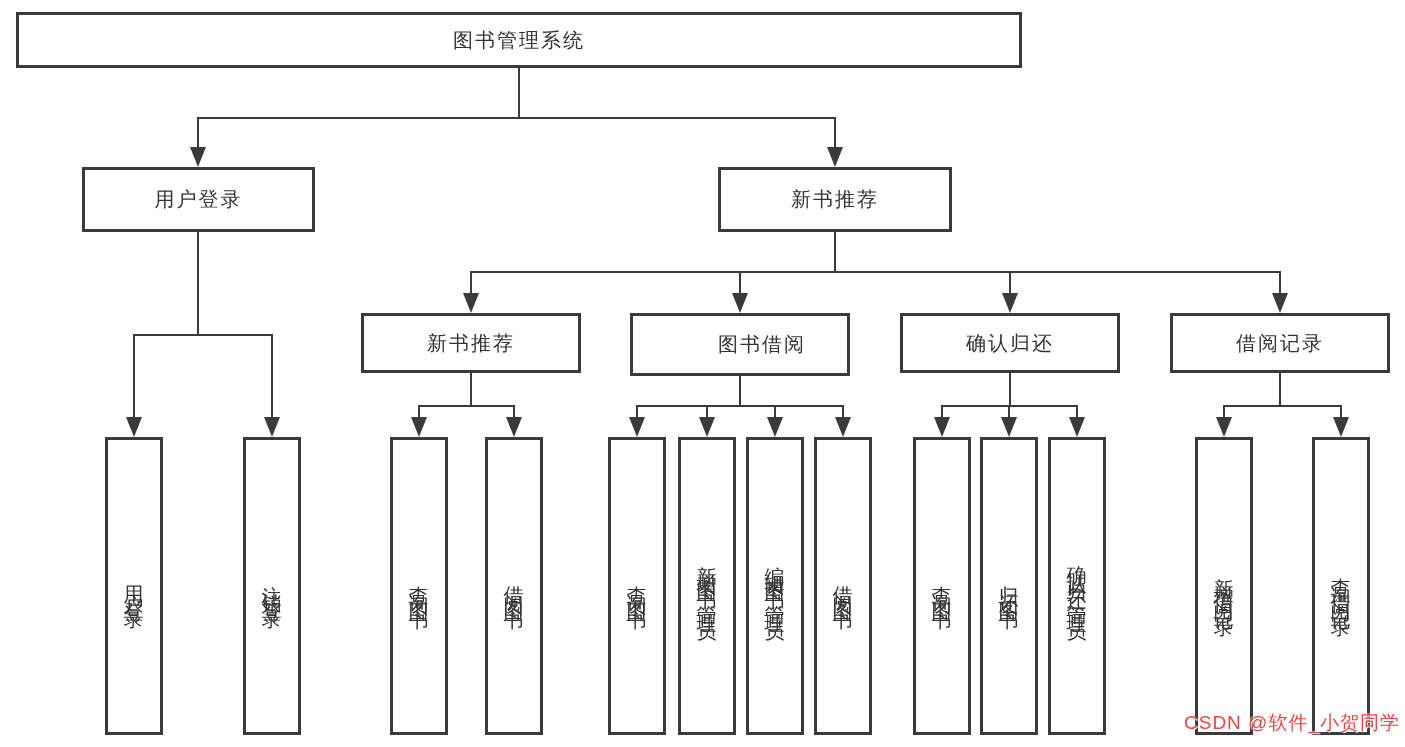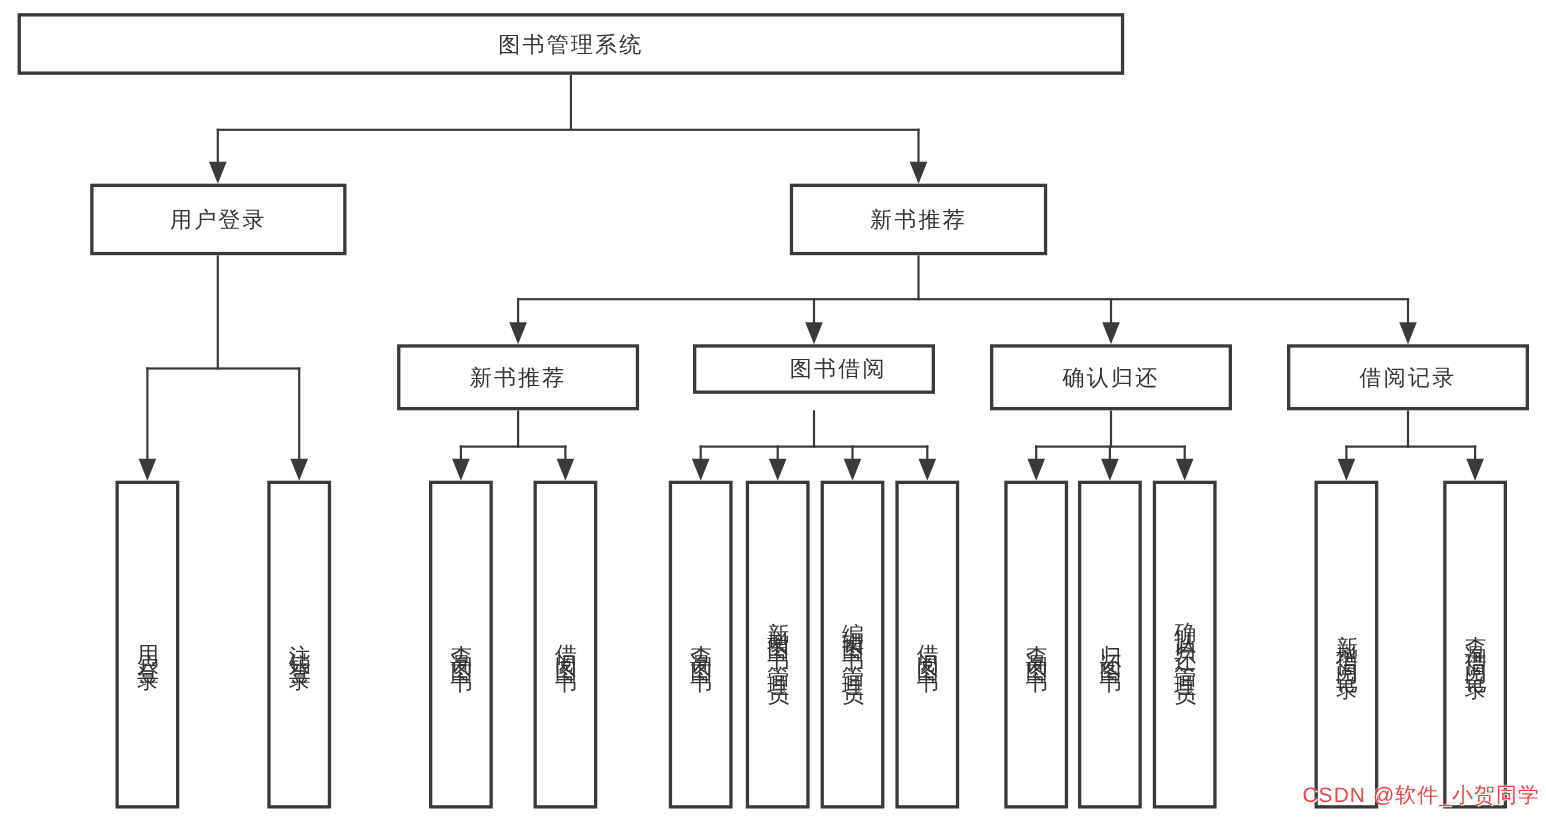--- a/index.html
+++ b/index.html
@@ -91,21 +91,21 @@
   <div class="vline" style="left:739px; top:271px; height:24px;"></div>
   <div class="arr" style="left:732px; top:293px;"></div>
   <div class="vline" style="left:1009px; top:271px; height:24px;"></div>
   <div class="arr" style="left:1002px; top:293px;"></div>
   <div class="vline" style="left:1279px; top:271px; height:24px;"></div>
   <div class="arr" style="left:1272px; top:293px;"></div>
 
   <div class="box" style="left:361px; top:313px; width:220px; height:60px;">
     <span>新书推荐</span>
   </div>
-  <div class="box" style="left:630px; top:313px; width:220px; height:45px;padding-left:44px;">
+  <div class="box" style="left:630px; top:313px; width:220px; height:63px;padding-left:44px;">
     <span>图书借阅</span>
   </div>
   <div class="box" style="left:900px; top:313px; width:220px; height:60px;">
     <span>确认归还</span>
   </div>
   <div class="box" style="left:1170px; top:313px; width:220px; height:60px;">
     <span>借阅记录</span>
   </div>
 
   <div class="vline" style="left:470px; top:373px; height:34px;"></div>

